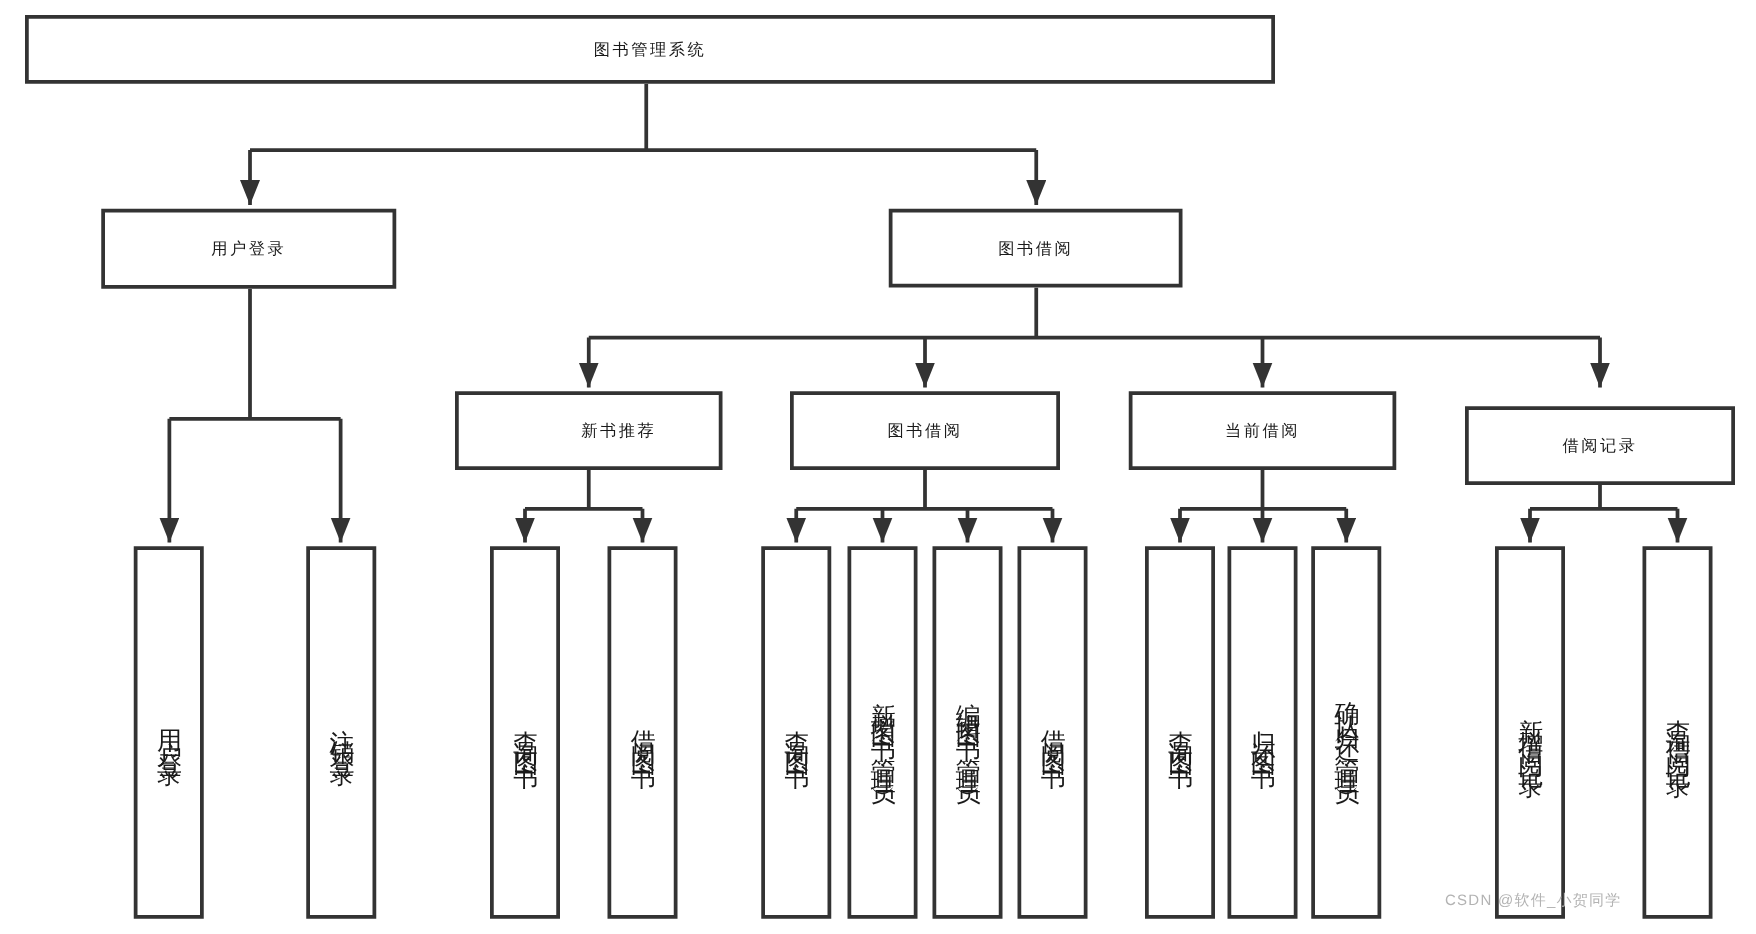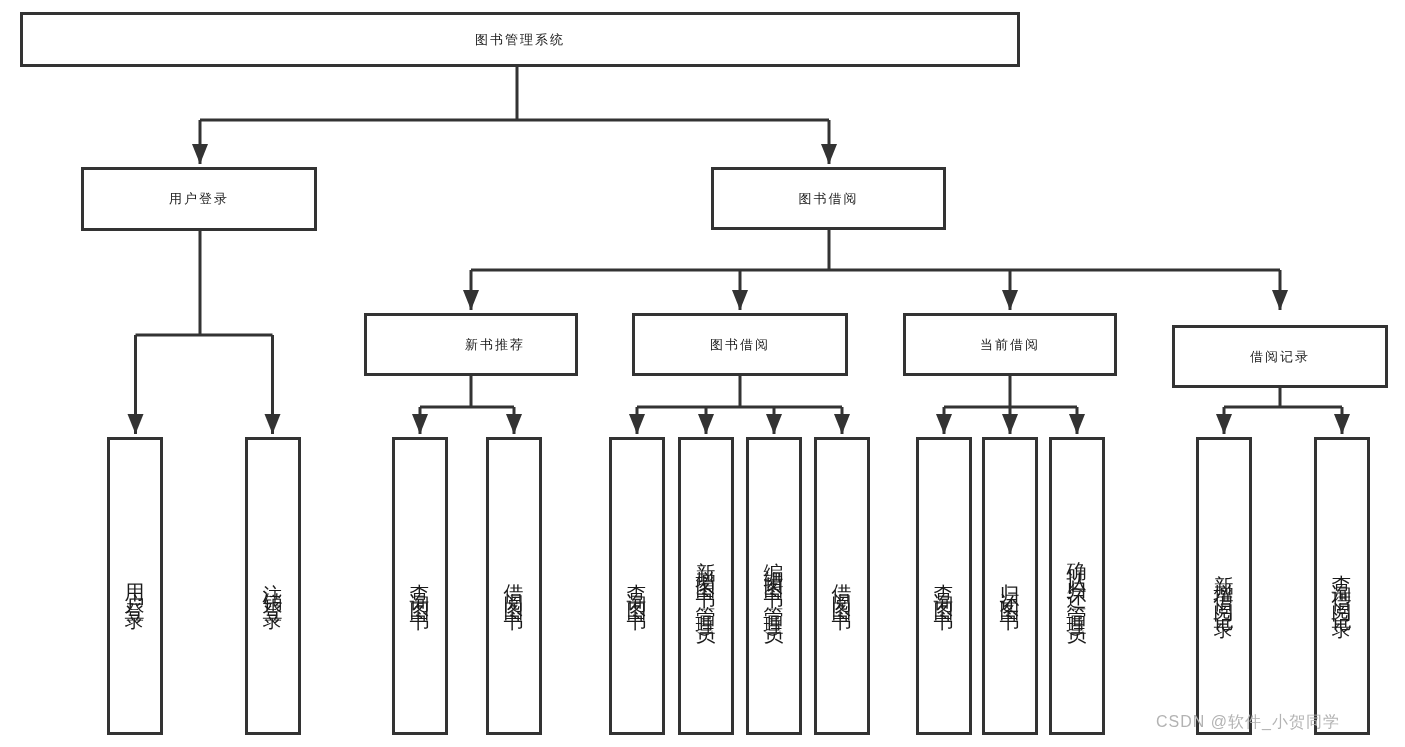--- a/index.html
+++ b/index.html
@@ -33,21 +33,21 @@
     writing-mode:vertical-rl;
     text-orientation:mixed;
     font-size:20px;
     letter-spacing:9px;
     line-height:1;
     white-space:nowrap;
   }
   .watermark{
     position:absolute;
     left:1156px;top:712px;
-    font-size:16px;
+    font-size:12px;
     color:var(--wm);
     letter-spacing:1px;
     white-space:nowrap;
     z-index:10;
   }
 </style>
 </head>
 <body>
 
 <div class="stage">

